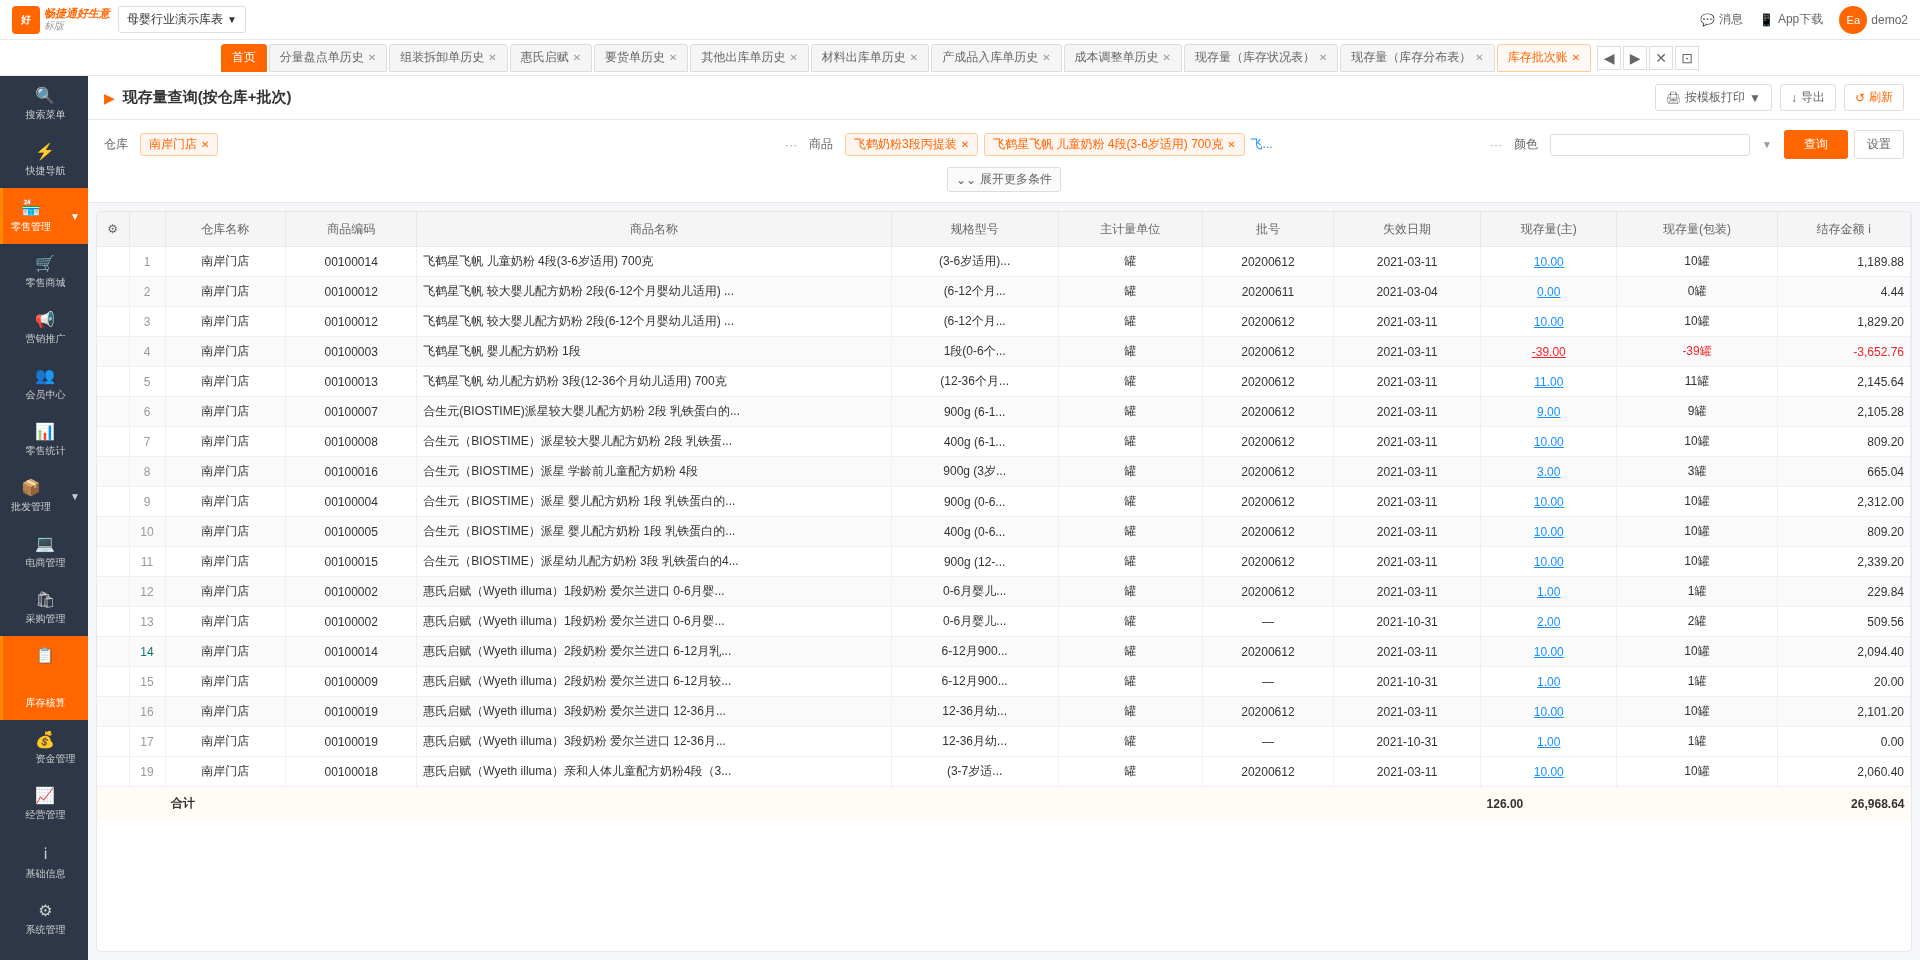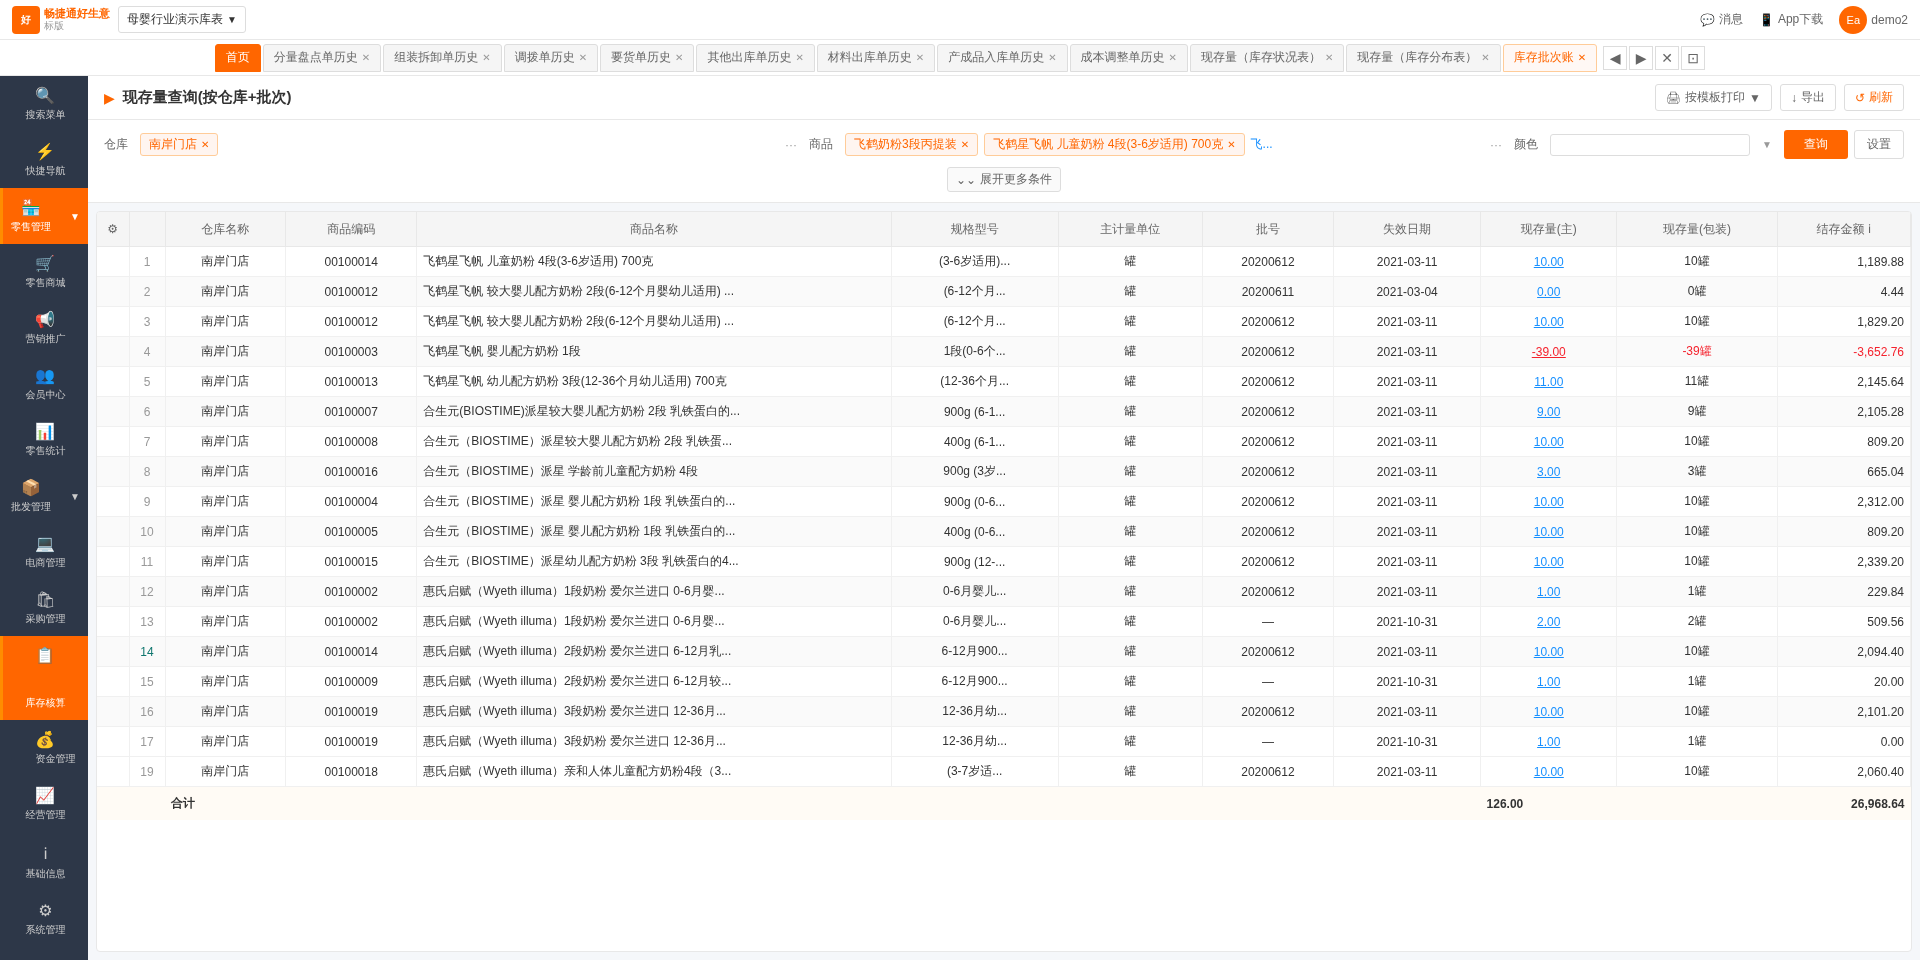--- a/index.html
+++ b/index.html
@@ -117,21 +117,21 @@
     .page-nav { width: 24px; height: 24px; display:flex; align-items:center; justify-content:center; border:1px solid #ddd; background:#fff; cursor:pointer; font-size:14px; color:#666; }
     .tab-end-btns { display:flex; align-items:center; gap:2px; margin-left:4px; }
   </style>
 </head>
 <body>
 
 <div class="top-bar">
   <div class="top-bar-left">
     <div class="logo-area">
       <div class="logo-icon">好</div>
-      <div style="display:flex;flex-direction:column;line-height:1.2;">
+      <div style="display:flex;flex-direction:column;line-height:1.2;font-style:italic;">
         <span style="font-size:11px;color:#ff6600;font-weight:bold;">畅捷通好生意</span>
         <span style="font-size:10px;color:#999;">标版</span>
       </div>
     </div>
     <div class="workspace-selector">
       <span>母婴行业演示库表</span>
       <span style="font-size:10px;">▼</span>
     </div>
   </div>
   <div class="top-bar-right">
@@ -156,21 +156,21 @@
   </div>
   <div class="tab-item">
     <span>分量盘点单历史</span>
     <span class="tab-close">✕</span>
   </div>
   <div class="tab-item">
     <span>组装拆卸单历史</span>
     <span class="tab-close">✕</span>
   </div>
   <div class="tab-item">
-    <span>调拨单历史</span>
+    <span>惠氏启赋</span>
     <span class="tab-close">✕</span>
   </div>
   <div class="tab-item">
     <span>要货单历史</span>
     <span class="tab-close">✕</span>
   </div>
   <div class="tab-item">
     <span>其他出库单历史</span>
     <span class="tab-close">✕</span>
   </div>

